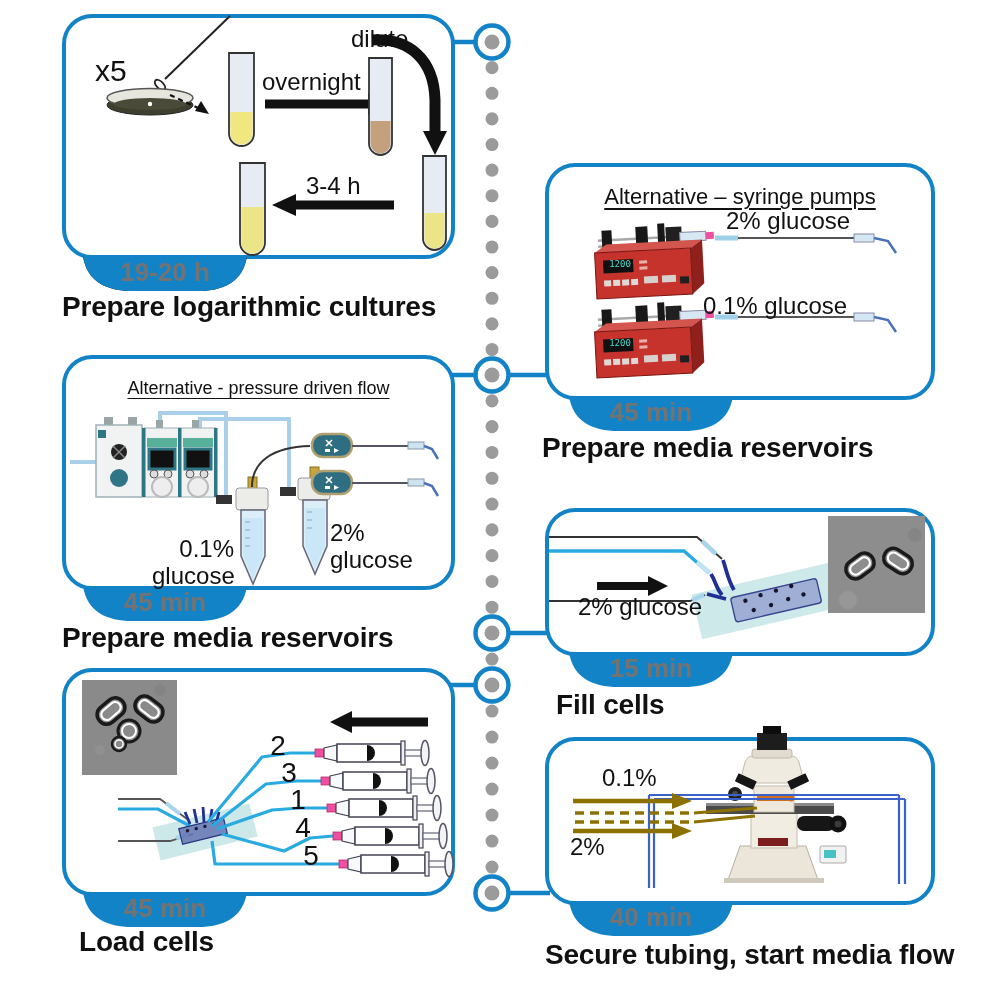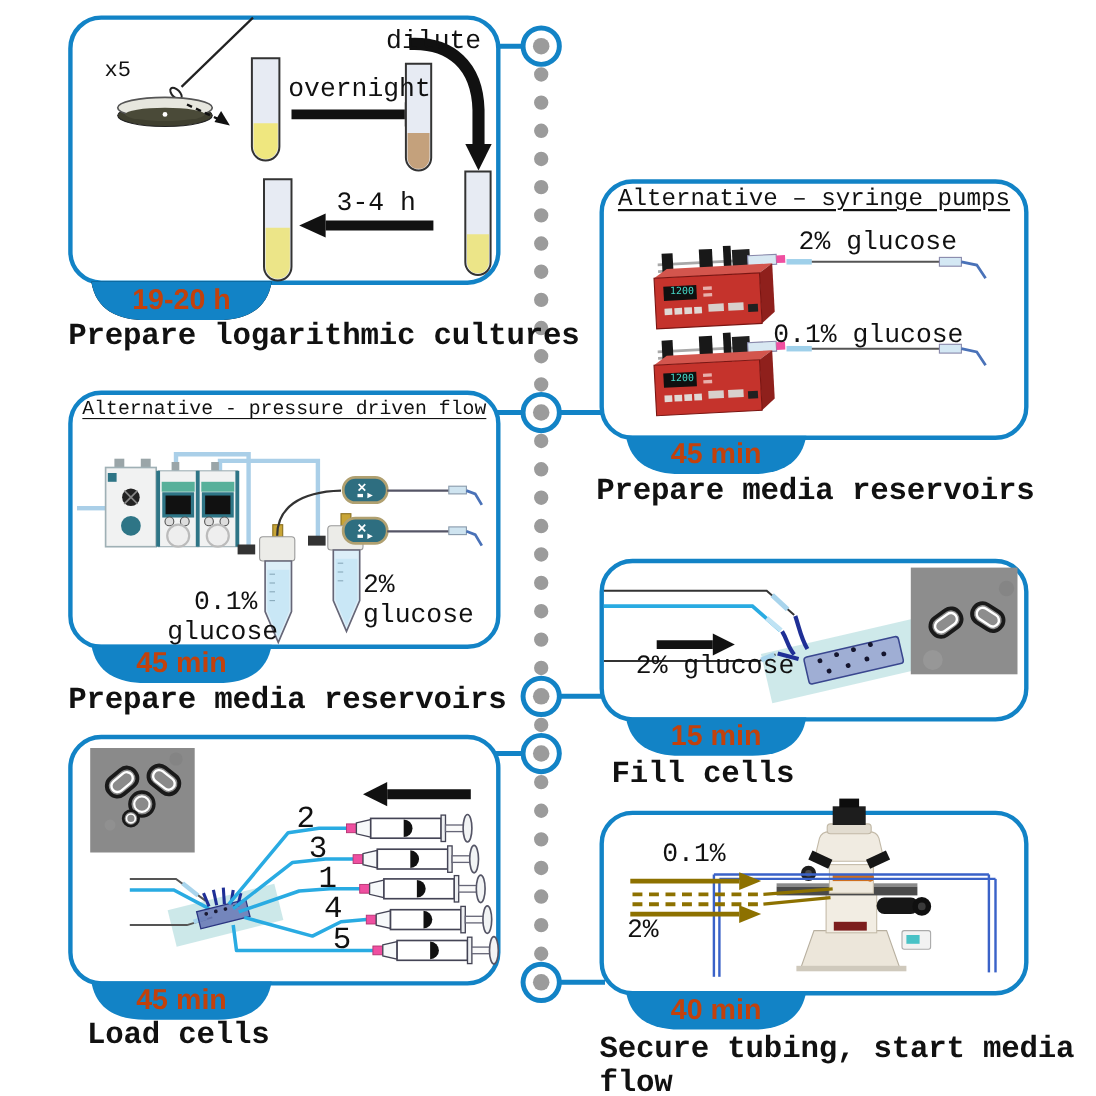--- a/index.html
+++ b/index.html
@@ -3,29 +3,29 @@
 <meta charset="utf-8">
 <style>
   html,body{margin:0;padding:0;background:#fff;}
   .canvas{position:relative;width:996px;height:996px;background:#fff;overflow:hidden;
           font-family:"Liberation Sans",sans-serif;color:#111;}
   svg.layer{position:absolute;left:0;top:0;pointer-events:none;}
   .panel{position:absolute;background:#fff;border:4.5px solid #1283c6;border-radius:30px;
          box-sizing:border-box;z-index:2;}
   #art{z-index:3;}
   #timeline{z-index:1;}
-  .label{position:absolute;z-index:4;white-space:pre-line;line-height:1.12;font-family:Liberation Mono, monospace;}
+  .label{position:absolute;z-index:4;white-space:pre-line;line-height:1.12;}
   .title{font-weight:bold;font-size:28px;letter-spacing:-0.2px;}
-  .header{text-align:center;font-size:22px;text-decoration:underline;text-underline-offset:4px;}
+  .header{text-align:center;font-size:22px;text-decoration:underline;text-underline-offset:4px;margin-top:16px;}
   .s24{font-size:24px;}
   .num{font-size:28px;width:26px;text-align:center;}
   .badge{position:absolute;width:170px;height:36px;z-index:4;}
   .badge svg{position:absolute;left:0;top:0;}
   .badge span{position:absolute;left:0;top:0;width:100%;text-align:center;line-height:33px;
-              color:#c2410c;font-weight:bold;font-size:26px;}
+              color:#737373;font-weight:bold;font-size:26px;}
   .badge path{fill:#1283c6;}
   .ctr{text-align:left;}
   .rgt{text-align:right;}
   .pump-display{font-family:"DejaVu Sans Mono",monospace;font-size:9px;fill:#45d8c8;}
 </style>
 </head>
 <body>
 
 <div class="canvas">
 
@@ -432,21 +432,21 @@
     <span>40 min</span>
   </div>
 
   <div class="label title" style="left:62px;top:291px">Prepare logarithmic cultures</div>
   <div class="label title" style="left:542px;top:432px">Prepare media reservoirs</div>
   <div class="label title" style="left:62px;top:622px">Prepare media reservoirs</div>
   <div class="label title" style="left:556px;top:689px">Fill cells</div>
   <div class="label title" style="left:79px;top:926px">Load cells</div>
   <div class="label title" style="left:545px;top:939px">Secure tubing, start media flow</div>
 
-  <div class="label" style="left:95px;top:54px;font-size:20px">x5</div>
+  <div class="label" style="left:95px;top:54px;font-size:30px">x5</div>
   <div class="label s24 ctr" style="left:262px;top:69px;width:124px">overnight</div>
   <div class="label s24" style="left:351px;top:26px">dilute</div>
   <div class="label s24" style="left:306px;top:173px">3-4 h</div>
 
   <div class="label header" style="left:545px;top:169px;width:390px">Alternative – syringe pumps</div>
   <div class="label s24" style="left:726px;top:208px">2% glucose</div>
   <div class="label s24" style="left:703px;top:293px">0.1% glucose</div>
 
   <div class="label header" style="left:62px;top:362px;width:393px;font-size:18px">Alternative - pressure driven flow</div>
   <div class="label s24 rgt" style="left:152px;top:536px;width:82px">0.1% glucose</div>

